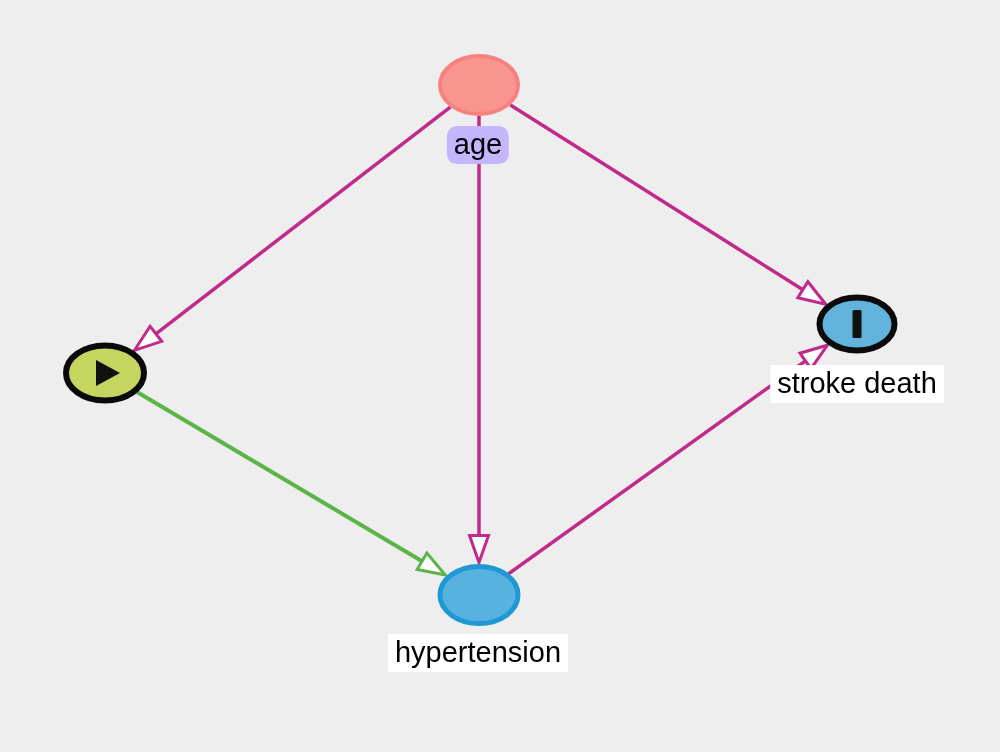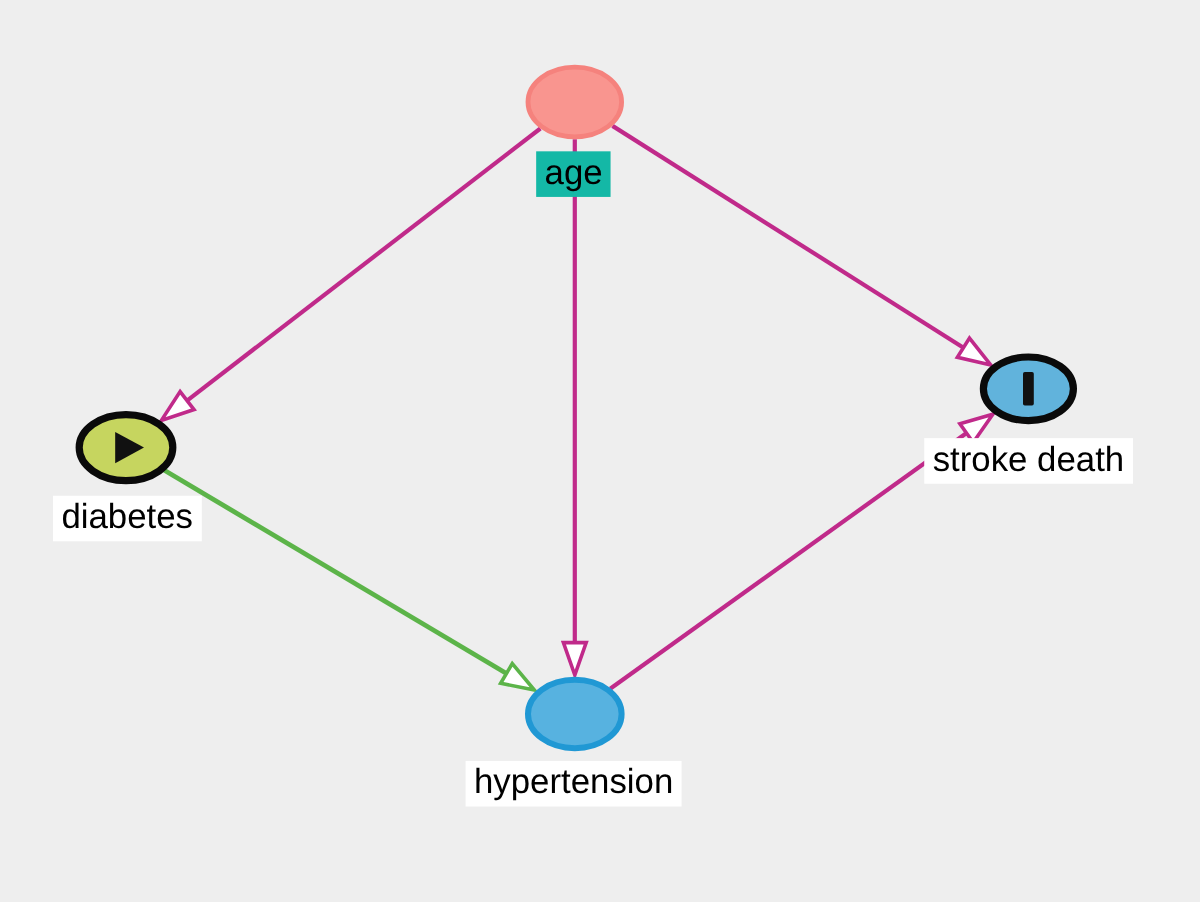--- a/index.html
+++ b/index.html
@@ -39,18 +39,17 @@
       <line x1="508.5" y1="573.9" x2="805.5" y2="360.9" stroke="#C02A8A" stroke-width="3.5"></line>
       <polygon points="827.4,345.2 811.0,368.7 799.9,353.2" fill="#FFFFFF" stroke="#C02A8A" stroke-width="3" stroke-linejoin="miter"></polygon>
       <ellipse cx="479" cy="85" rx="39" ry="29" fill="#F9958F" stroke="#F5827D" stroke-width="4"></ellipse>
       <ellipse cx="105" cy="373" rx="39" ry="27.5" fill="#C6D55F" stroke="#0A0A0A" stroke-width="6"></ellipse>
       <polygon points="96,360 96,386 120,373" fill="#111111"></polygon>
       <ellipse cx="857" cy="324" rx="37.5" ry="26.5" fill="#61B3DC" stroke="#0A0A0A" stroke-width="6"></ellipse>
       <rect x="852.5" y="310" width="9" height="28" rx="1.5" fill="#111111"></rect>
       <ellipse cx="479" cy="595" rx="39" ry="28.5" fill="#57B2E0" stroke="#2098D4" stroke-width="5"></ellipse>
     </svg>
   <div class="label-layer" id="label-layer">
-      <div class="node-label" style="left: 478px; top: 145px; background: #14b8a6; color: rgb(0, 0, 0);">age</div>
-      <div class="node-label" style="left: 106px; top: 432px; background: rgb(255, 255, 255); color: rgb(0, 0, 0);">diabetes</div>
+      <div class="node-label" style="left: 478px; top: 145px; background: #c4b5fd; color: rgb(0, 0, 0); border-radius: 10px;">age</div>
       <div class="node-label" style="left: 857px; top: 384px; background: rgb(255, 255, 255); color: rgb(0, 0, 0);">stroke death</div>
       <div class="node-label" style="left: 478px; top: 653px; background: rgb(255, 255, 255); color: rgb(0, 0, 0);">hypertension</div>
     </div>
 </div>
 
 </body></html>

